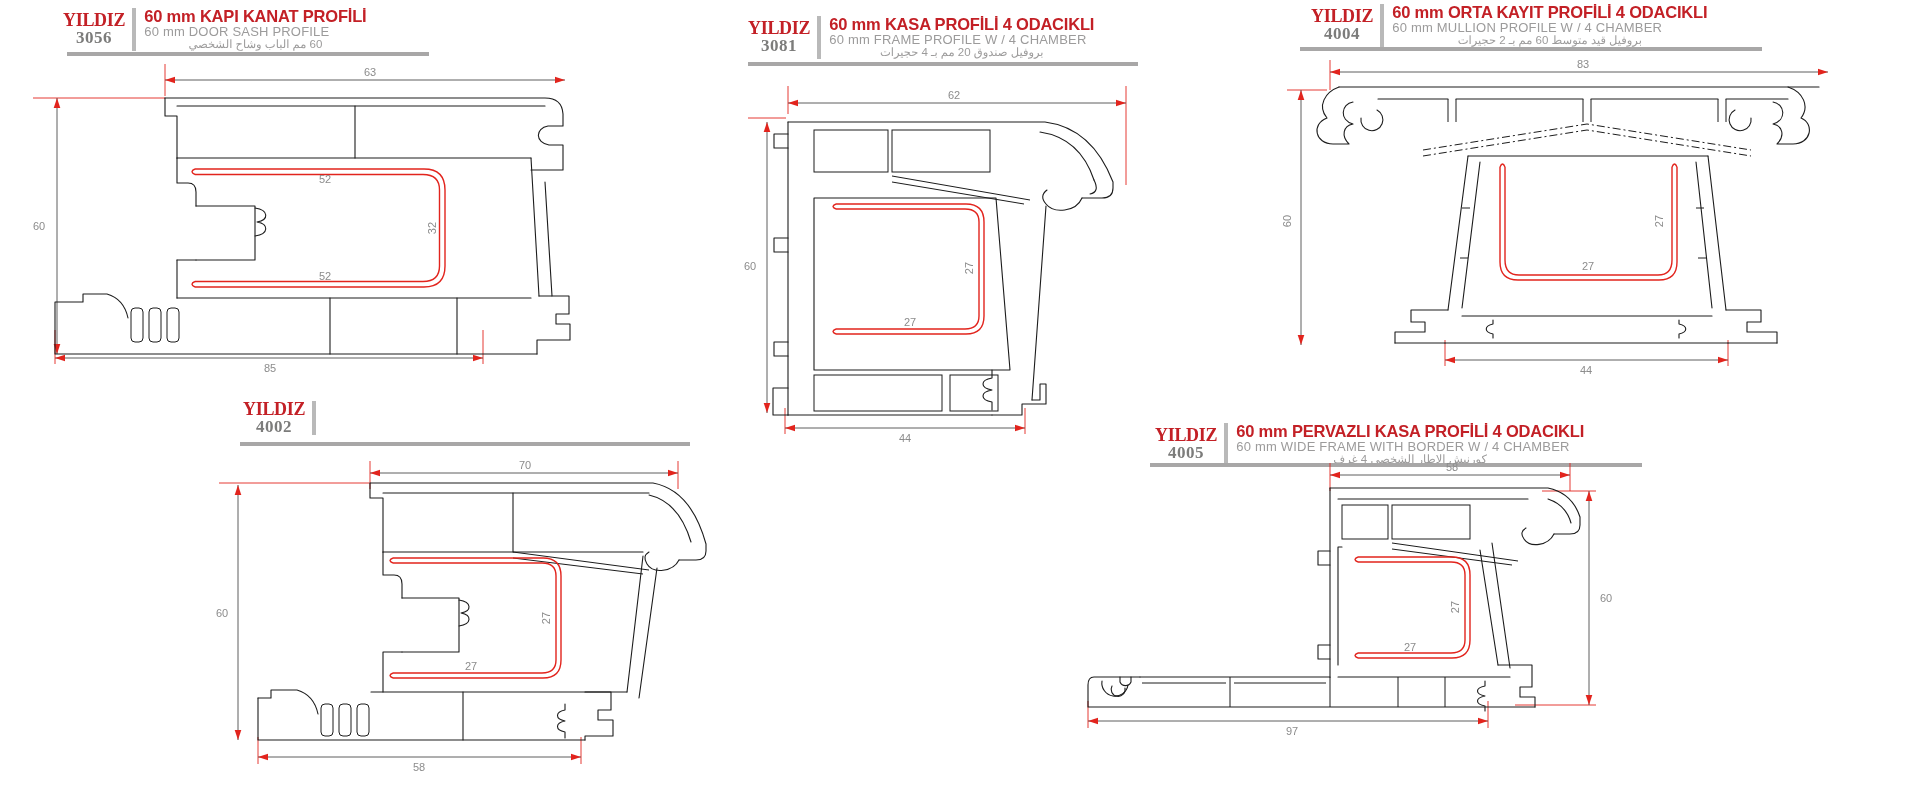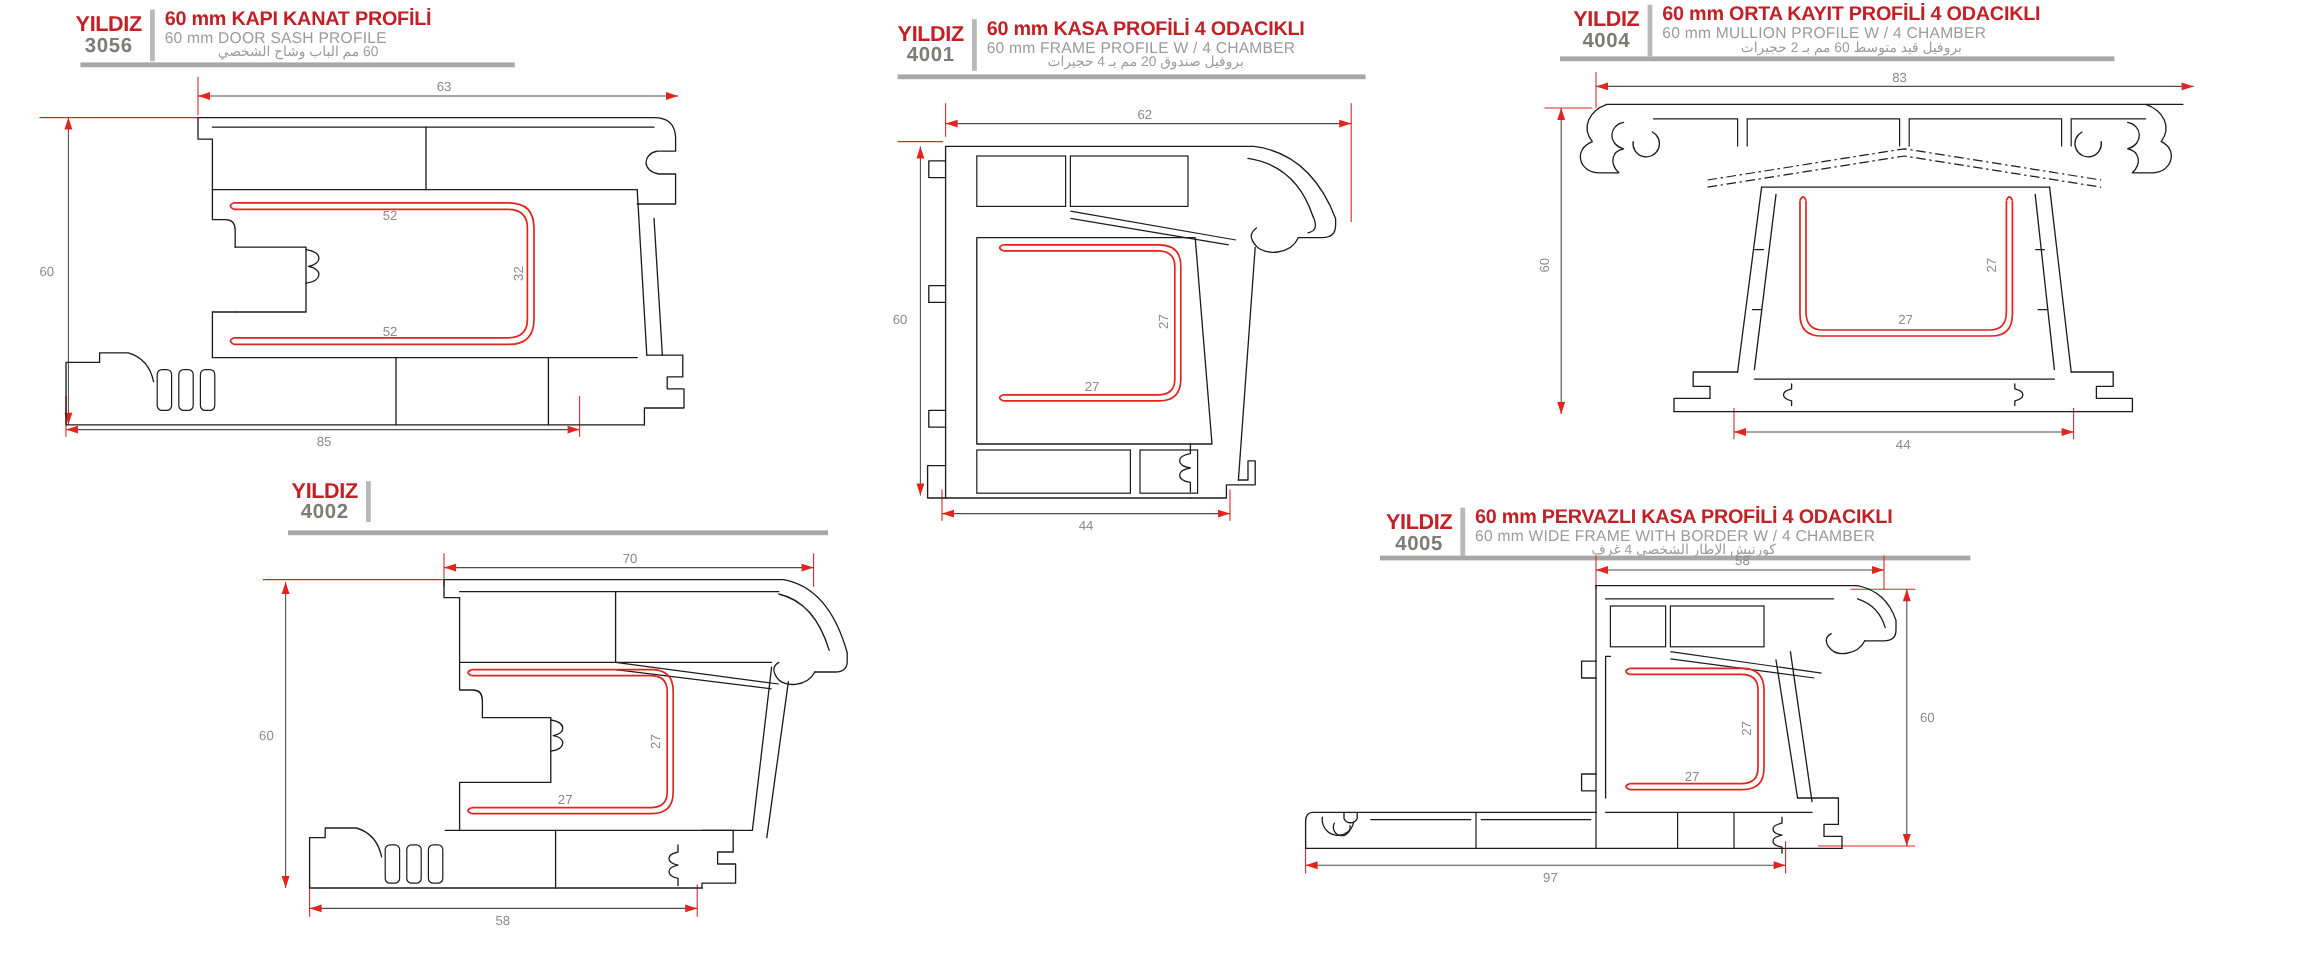--- a/index.html
+++ b/index.html
@@ -6,21 +6,21 @@
     --brand-red:#c32026; --code-gray:#7c7c7b; --sub-gray:#9c9b9b;
     --accent-red:#e2241d; --dim-gray:#8c8c8c; --line-black:#1c1c1c; --rule-gray:#a8a7a7;
   }
   *{margin:0;padding:0;box-sizing:border-box;}
   html,body{width:1920px;height:800px;background:#ffffff;overflow:hidden;
     font-family:"Liberation Sans",sans-serif;}
   .page{position:relative;width:1920px;height:800px;background:#fff;}
   .panel{position:absolute;}
   .hdr{position:absolute;display:flex;align-items:stretch;}
   .brand{display:flex;flex-direction:column;justify-content:center;align-items:center;
-    padding-right:7px;line-height:0.98;}
+    padding-right:7px;line-height:0.98;font-family:Liberation Serif, serif;}
   .brand-name{color:var(--brand-red);font-weight:bold;font-size:18px;letter-spacing:-0.3px;}
   .brand-code{color:var(--code-gray);font-weight:bold;font-size:17px;letter-spacing:0.5px;}
   .vbar{width:4px;background:#b9b9b9;margin-right:8px;}
   .titles{display:flex;flex-direction:column;justify-content:center;line-height:1.04;}
   .t-tr{color:var(--brand-red);font-weight:bold;font-size:16.5px;letter-spacing:-0.2px;white-space:nowrap;}
   .t-en{color:var(--sub-gray);font-size:13px;letter-spacing:0.2px;white-space:nowrap;}
   .t-ar{color:var(--sub-gray);font-size:11.5px;text-align:center;white-space:nowrap;}
   .rule{position:absolute;height:4px;background:var(--rule-gray);}
   svg{position:absolute;overflow:visible;}
   .ol{fill:none;stroke:var(--line-black);stroke-width:1.1;stroke-linejoin:round;stroke-linecap:round;}
@@ -111,21 +111,21 @@
         <text class="dtx" x="300" y="222" text-anchor="middle">52</text>
         <text class="dtx" x="411" y="170" text-anchor="middle" transform="rotate(-90 411 170)">32</text>
       </g>
     </svg>
   </div>
 
   <div class="panel" id="p4001" style="left:740px;top:0;width:415px;height:475px;">
     <div class="hdr" style="left:8px;top:16px;">
       <div class="brand">
         <div class="brand-name">YILDIZ</div>
-        <div class="brand-code">4001</div>
+        <div class="brand-code">3081</div>
       </div>
       <div class="vbar"></div>
       <div class="titles">
         <div class="t-tr">60 mm KASA PROFİLİ 4 ODACIKLI</div>
         <div class="t-en">60 mm FRAME PROFILE W / 4 CHAMBER</div>
         <div class="t-ar" dir="rtl">بروفيل صندوق 20 مم بـ 4 حجيرات</div>
       </div>
     </div>
     <div class="rule" style="left:8px;top:62px;width:390px;"></div>
     <svg style="left:0;top:70px;" width="410" height="400" viewBox="0 0 410 400">

